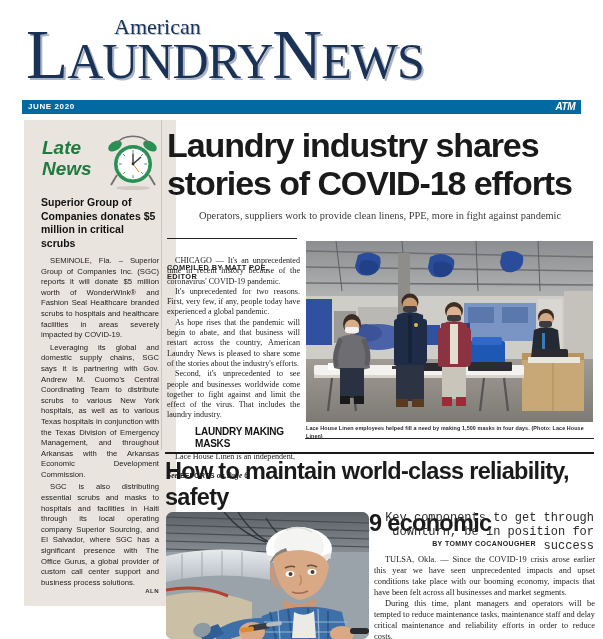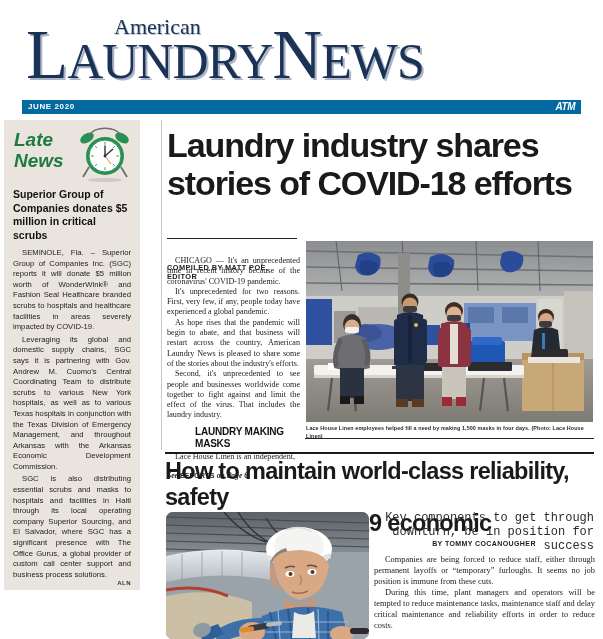--- a/index.html
+++ b/index.html
@@ -91,25 +91,25 @@
     font-weight: bold;
     font-style: italic;
     letter-spacing: -0.5px;
     color: #ffffff;
     line-height: 12px;
   }
 
   
   .latenews {
     position: absolute;
-    left: 4px;
+    left: 24px;
     top: 120px;
     width: 136px;
     background: #e9e5de;
-    padding: 0;
+    padding: 8px;
   }
   .ln-head {
     position: relative;
     height: 66px;
   }
   .ln-title {
     position: absolute;
     left: 10px;
     top: 9px;
     font-family: "Liberation Sans", sans-serif;
@@ -418,20 +418,21 @@
     </div>
   </div>
 
   <div class="vrule"></div>
 
   <div class="lead">
     <h1 class="lead-hl">
       <span>Laundry industry shares</span><br>
       <span>stories of COVID-18 efforts</span>
     </h1>
+    <div class="lead-deck">Operators, suppliers work to provide clean linens, PPE, more in fight against pandemic</div>
   </div>
 
   <div class="lead-rule"></div>
   <div class="lead-byline">COMPILED BY MATT POE, EDITOR</div>
 
   <div class="lead-col">
     <p class="body-p first">CHICAGO — It's an unprecedented time in recent history because of the coronavirus' COVID-19 pandemic.</p>
     <p class="body-p">It's unprecedented for two reasons. First, very few, if any, people today have experienced a global pandemic.</p>
     <p class="body-p">As hope rises that the pandemic will begin to abate, and that business will restart across the country, American Laundry News is pleased to share some of the stories about the industry's efforts.</p>
     <p class="body-p">Second, it's unprecedented to see people and businesses worldwide come together to fight against and limit the effect of the virus. That includes the laundry industry.</p>
@@ -676,17 +677,17 @@
       <rect x="100" y="110" width="16" height="4" rx="2" fill="#b7bcc0" transform="rotate(-8 108 112)"></rect>
 
       <ellipse cx="176" cy="122" rx="12" ry="8" fill="#d9a884"></ellipse>
       <rect x="184" y="116" width="19" height="6" rx="3" fill="#2a2a2e"></rect>
     </svg>
   </div>
 
   <div class="story2-deck">Key components to get through downturn, be in position for success</div>
   <div class="story2-byline">BY TOMMY COCANOUGHER</div>
   <div class="story2-body">
-    <p class="body-p">Companies are being forced to reduce staff, either through permanent layoffs or “temporary” furloughs. It seems no job position is immune from these cuts.</p>
+    <p class="body-p">TULSA, Okla. — Since the COVID-19 crisis arose earlier this year we have seen unprecedented impacts and upset conditions take place with our booming economy, impacts that have been felt across all businesses and market segments.</p>
     <p class="body-p">During this time, plant managers and operators will be tempted to reduce maintenance tasks, maintenance staff and delay critical maintenance and reliability efforts in order to reduce costs.</p>
   </div>
 
 </div>
 
 </body></html>

